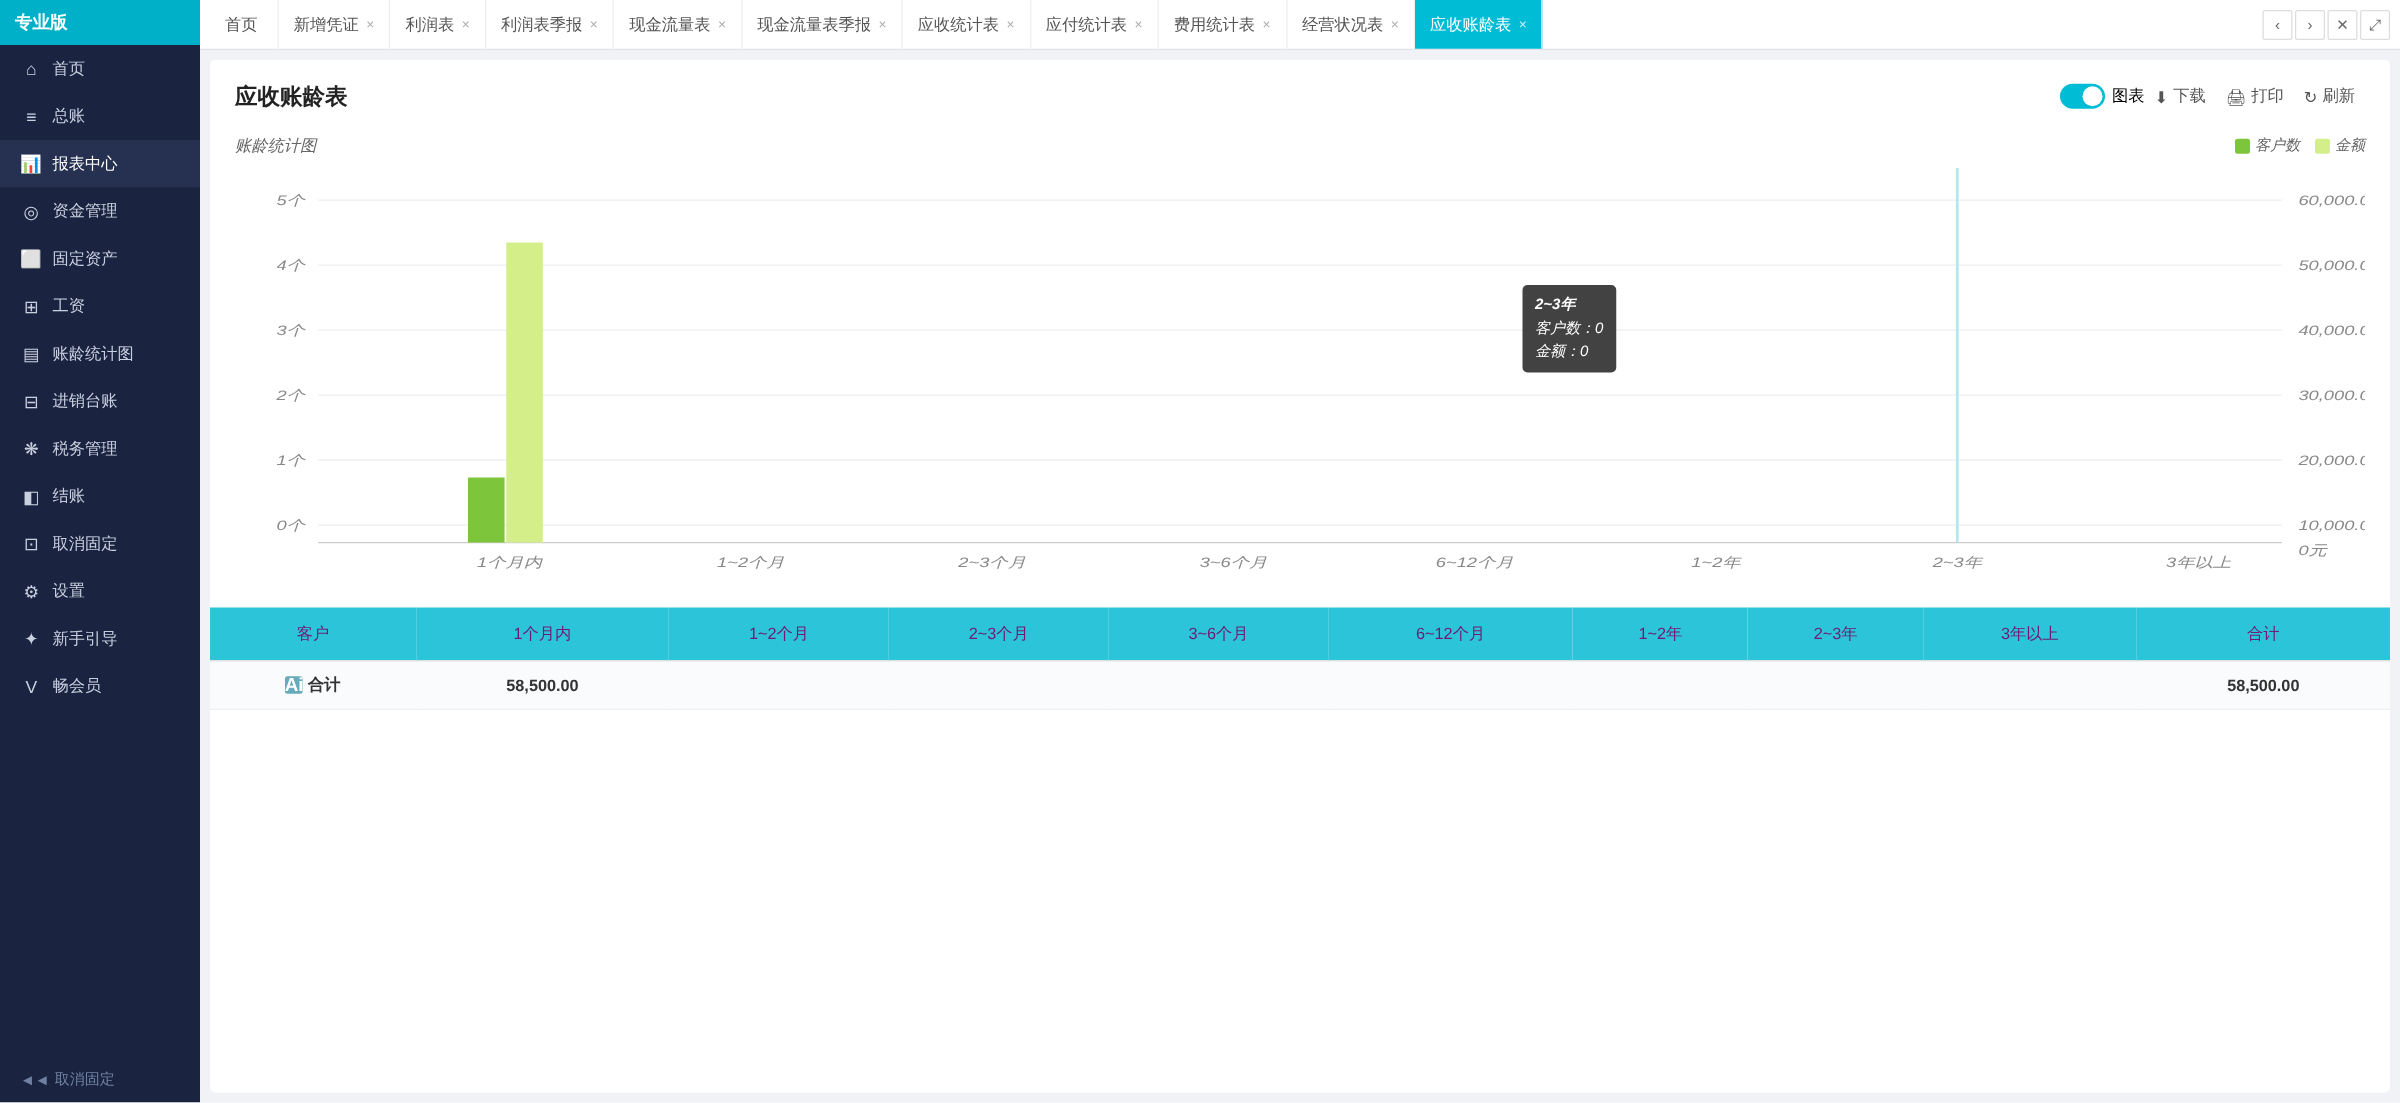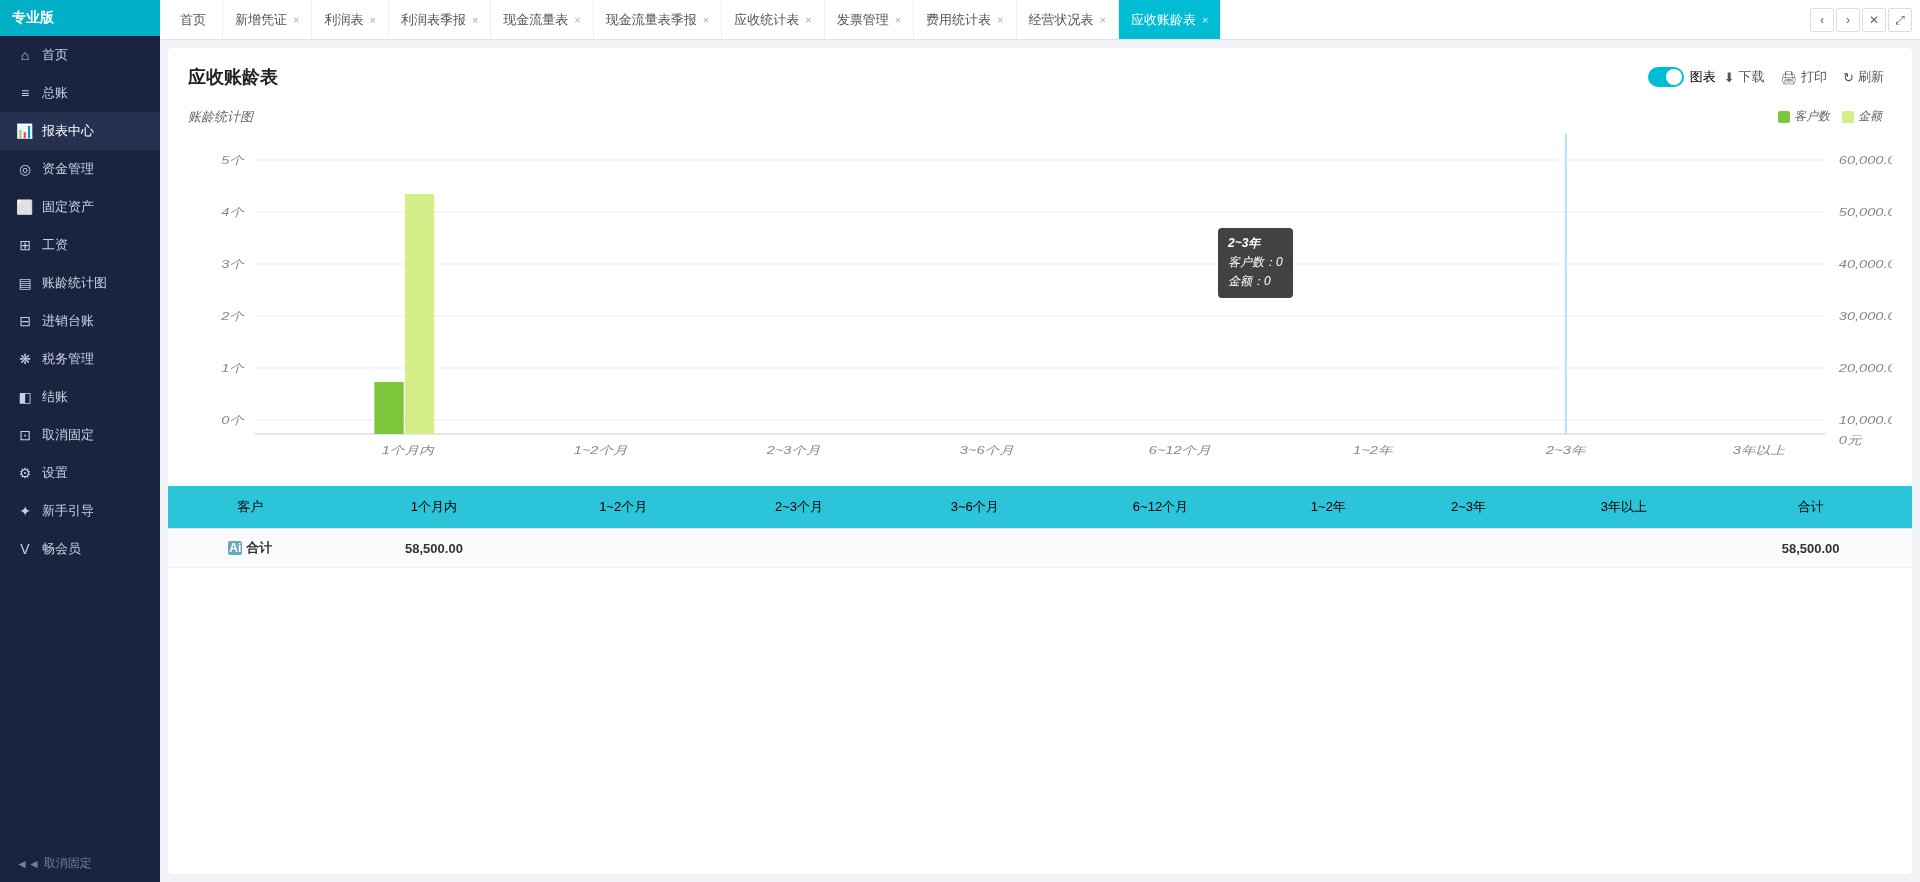--- a/index.html
+++ b/index.html
@@ -170,21 +170,21 @@
       position: relative;
     }
     .chart-title {
       font-size: 13px;
       color: #666;
       margin-bottom: 8px;
     }
     .legend {
       position: absolute;
       top: 10px;
-      right: 30px;
+      right: 20px;
       display: flex;
       align-items: center;
       gap: 12px;
       font-size: 12px;
       color: #666;
     }
     .legend-item {
       display: flex;
       align-items: center;
       gap: 4px;
@@ -214,21 +214,21 @@
     }
 
     
     .data-table {
       width: 100%;
       border-collapse: collapse;
       margin-top: 8px;
     }
     .data-table thead tr {
       background: #2cc4d8;
-      color: #000000;
+      color: #701a75;
     }
     .data-table thead th {
       padding: 12px 8px;
       text-align: center;
       font-weight: normal;
       font-size: 13px;
       border: none;
     }
     .data-table tbody tr td {
       padding: 10px 8px;
@@ -249,21 +249,21 @@
       gap: 4px;
     }
     .total-icon {
       width: 14px;
       height: 14px;
       background: #6ab;
       border-radius: 2px;
       display: inline-flex;
       align-items: center;
       justify-content: center;
-      font-size: 12px;
+      font-size: 15px;
       color: white;
     }
 
     
     .content::-webkit-scrollbar { width: 6px; }
     .content::-webkit-scrollbar-track { background: #f0f2f5; }
     .content::-webkit-scrollbar-thumb { background: #ccc; border-radius: 3px; }
   </style>
 </head>
 <body>
@@ -358,21 +358,21 @@
     </div>
     <div class="tab">
       <span>现金流量表季报</span>
       <span class="close">×</span>
     </div>
     <div class="tab">
       <span>应收统计表</span>
       <span class="close">×</span>
     </div>
     <div class="tab">
-      <span>发票管理</span>
+      <span>应付统计表</span>
       <span class="close">×</span>
     </div>
     <div class="tab">
       <span>费用统计表</span>
       <span class="close">×</span>
     </div>
     <div class="tab">
       <span>经营状况表</span>
       <span class="close">×</span>
     </div>

